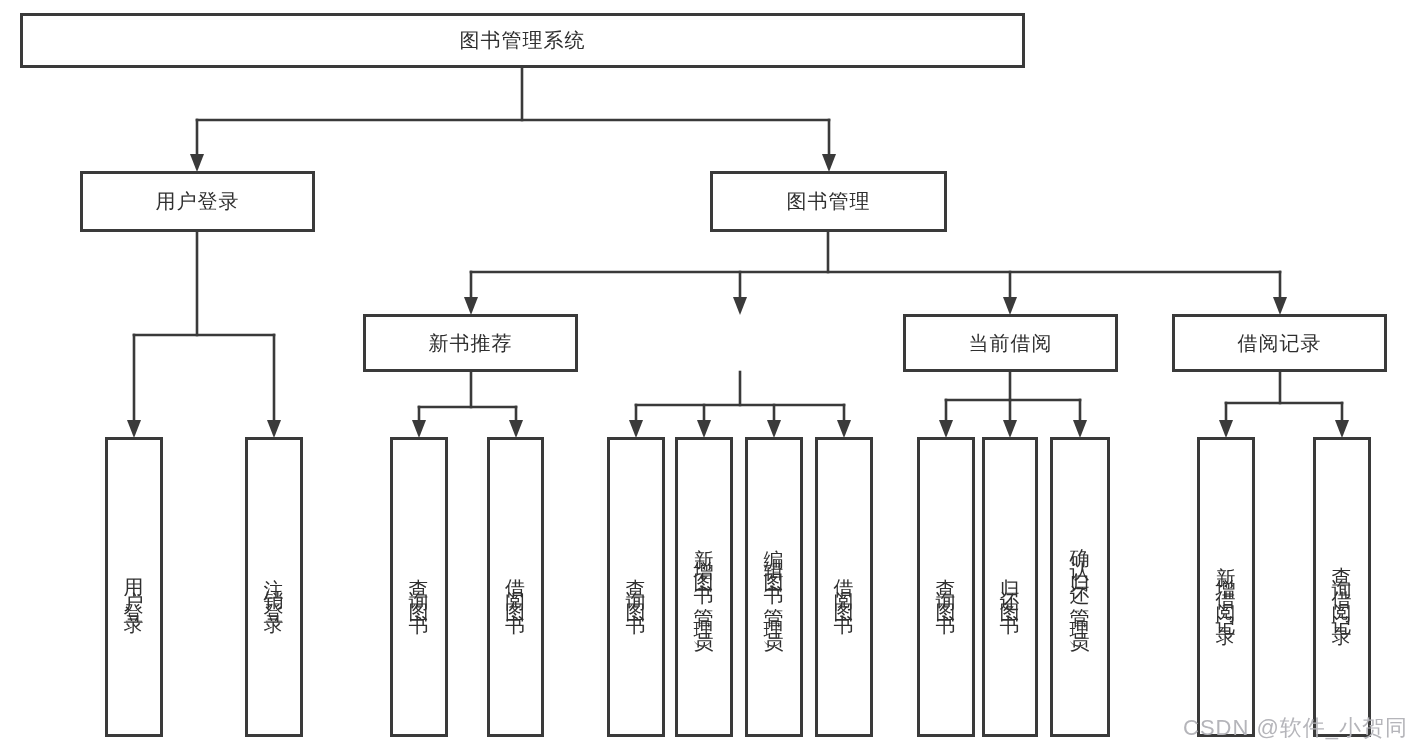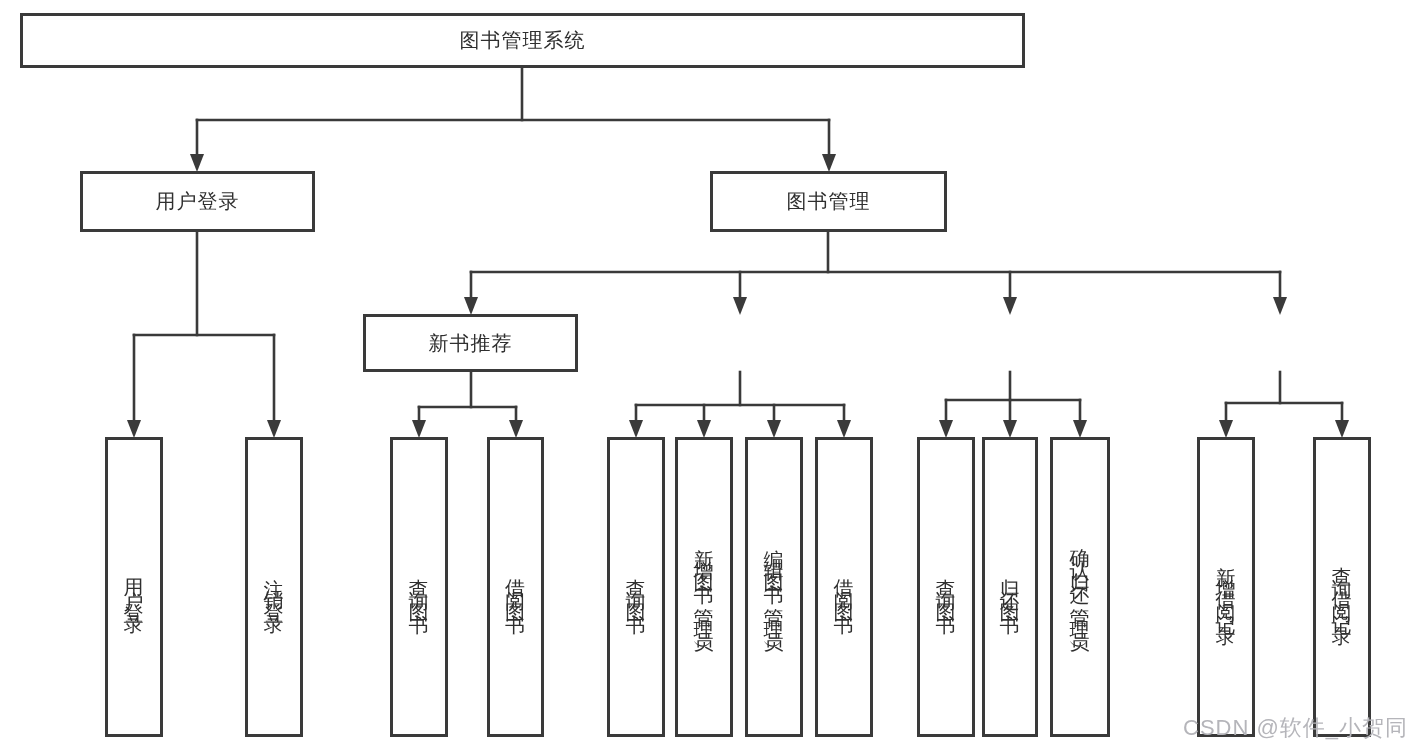--- a/index.html
+++ b/index.html
@@ -121,20 +121,22 @@
       <path d="M1335,420 L1349,420 L1342,438 Z"></path>
     </g>
   </svg>
 
   <div class="node hbox" style="left:20px; top:13px; width:1005px; height:55px;">图书管理系统</div>
 
   <div class="node hbox" style="left:80px; top:171px; width:235px; height:61px;">用户登录</div>
   <div class="node hbox" style="left:363px; top:314px; width:215px; height:58px;">新书推荐</div>
 
   <div class="node hbox" style="left:710px; top:171px; width:237px; height:61px;">图书管理</div>
+  <div class="node hbox" style="left:903px; top:314px; width:215px; height:58px;">当前借阅</div>
+  <div class="node hbox" style="left:1172px; top:314px; width:215px; height:58px;">借阅记录</div>
 
   <div class="node vbox" style="left:105px; top:437px; width:58px; height:300px;">用户登录</div>
   <div class="node vbox" style="left:245px; top:437px; width:58px; height:300px;">注销登录</div>
 
   <div class="node vbox" style="left:390px; top:437px; width:58px; height:300px;">查询图书</div>
   <div class="node vbox" style="left:487px; top:437px; width:57px; height:300px;">借阅图书</div>
 
   <div class="node vbox" style="left:607px; top:437px; width:58px; height:300px;">查询图书</div>
   <div class="node vbox" style="left:675px; top:437px; width:58px; height:300px;">新增图书（管理员）</div>
   <div class="node vbox" style="left:745px; top:437px; width:58px; height:300px;">编辑图书（管理员）</div>

